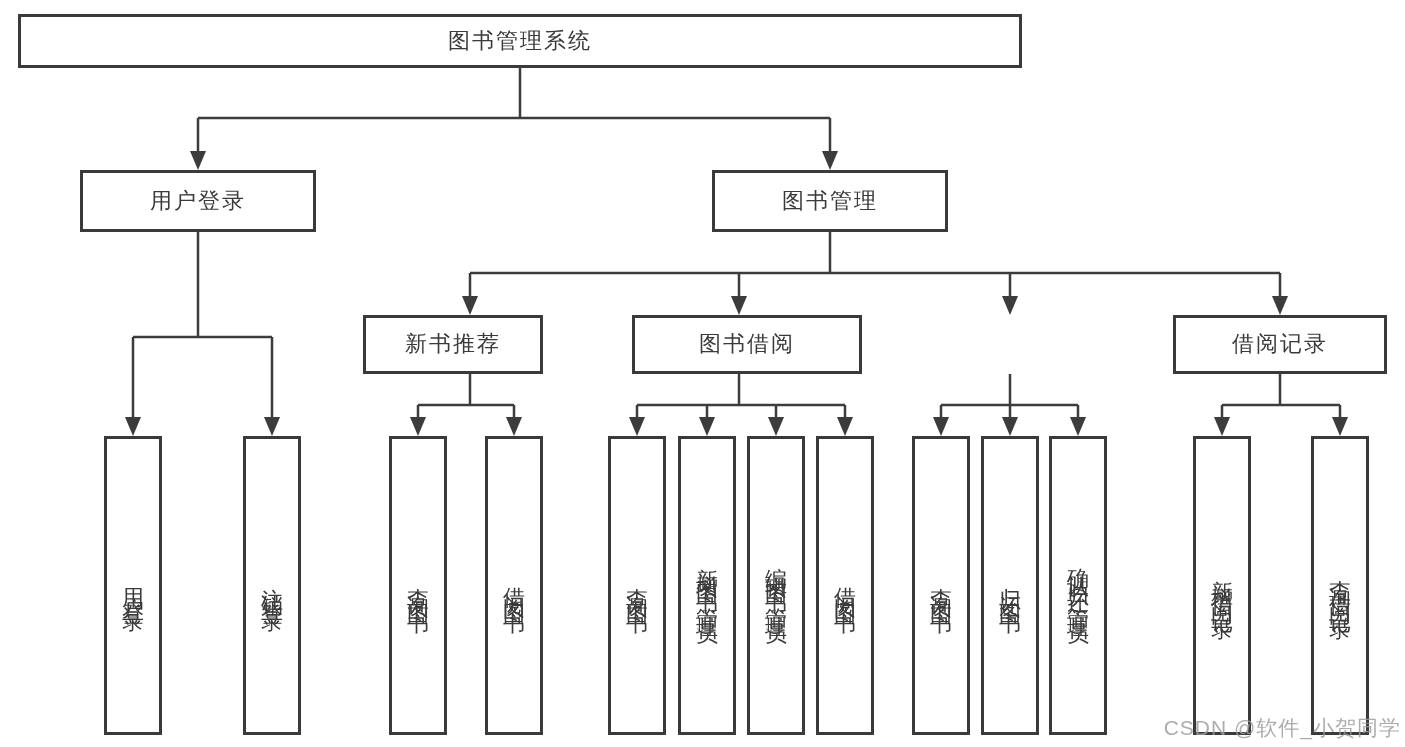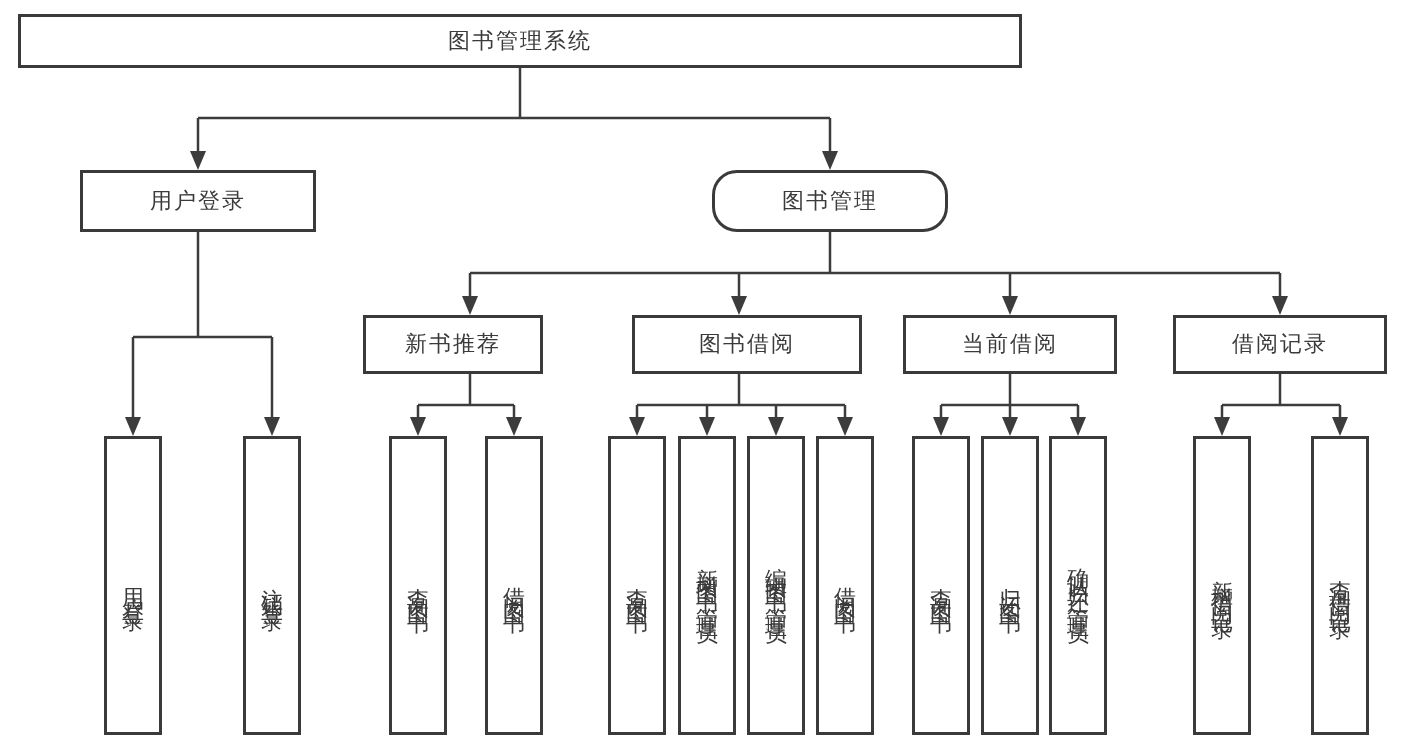--- a/index.html
+++ b/index.html
@@ -28,21 +28,21 @@
     align-items: center;
     justify-content: center;
     color: #3a3a3a;
     font-size: 22px;
     letter-spacing: 2px;
     line-height: 1.2;
     white-space: nowrap;
   }
   .node-root   { left: 18px;  top: 14px;  width: 1004px; height: 54px; }
   .node-l2a    { left: 80px;  top: 170px; width: 236px;  height: 62px; }
-  .node-l2b    { left: 712px; top: 170px; width: 236px;  height: 62px; border-radius: 25px; }
+  .node-l2b    { left: 712px; top: 170px; width: 236px;  height: 62px; }
   .node-g0     { left: 363px; top: 315px; width: 180px;  height: 59px; }
   .node-g1     { left: 632px; top: 315px; width: 230px;  height: 59px; }
   .node-g2     { left: 903px; top: 315px; width: 214px;  height: 59px; }
   .node-g3     { left: 1173px;top: 315px; width: 214px;  height: 59px; }
   .leaf { top: 436px; width: 58px; height: 299px; }
   .leaf .vtext {
     writing-mode: vertical-rl;
     text-orientation: mixed;
     letter-spacing: 8px;
     font-size: 22px;
@@ -110,21 +110,20 @@
     </g>
   </svg>
 
   <div class="node node-root">图书管理系统</div>
 
   <div class="node node-l2a">用户登录</div>
   <div class="node node-l2b">图书管理</div>
 
   <div class="node node-g0">新书推荐</div>
   <div class="node node-g1">图书借阅</div>
-  <div class="node node-g2">当前借阅</div>
   <div class="node node-g3">借阅记录</div>
 
   <div class="node leaf leaf-a0">
     <span class="vtext">用户登录</span>
   </div>
   <div class="node leaf leaf-a1">
     <span class="vtext">注销登录</span>
   </div>
 
   <div class="node leaf leaf-b0">
@@ -157,14 +156,15 @@
     <span class="vtext">确认归还（管理员）</span>
   </div>
 
   <div class="node leaf leaf-e0">
     <span class="vtext">新增借阅记录</span>
   </div>
   <div class="node leaf leaf-e1">
     <span class="vtext">查询借阅记录</span>
   </div>
 
+  <div class="watermark">CSDN @软件_小贺同学</div>
 
 </div>
 
 </body></html>

